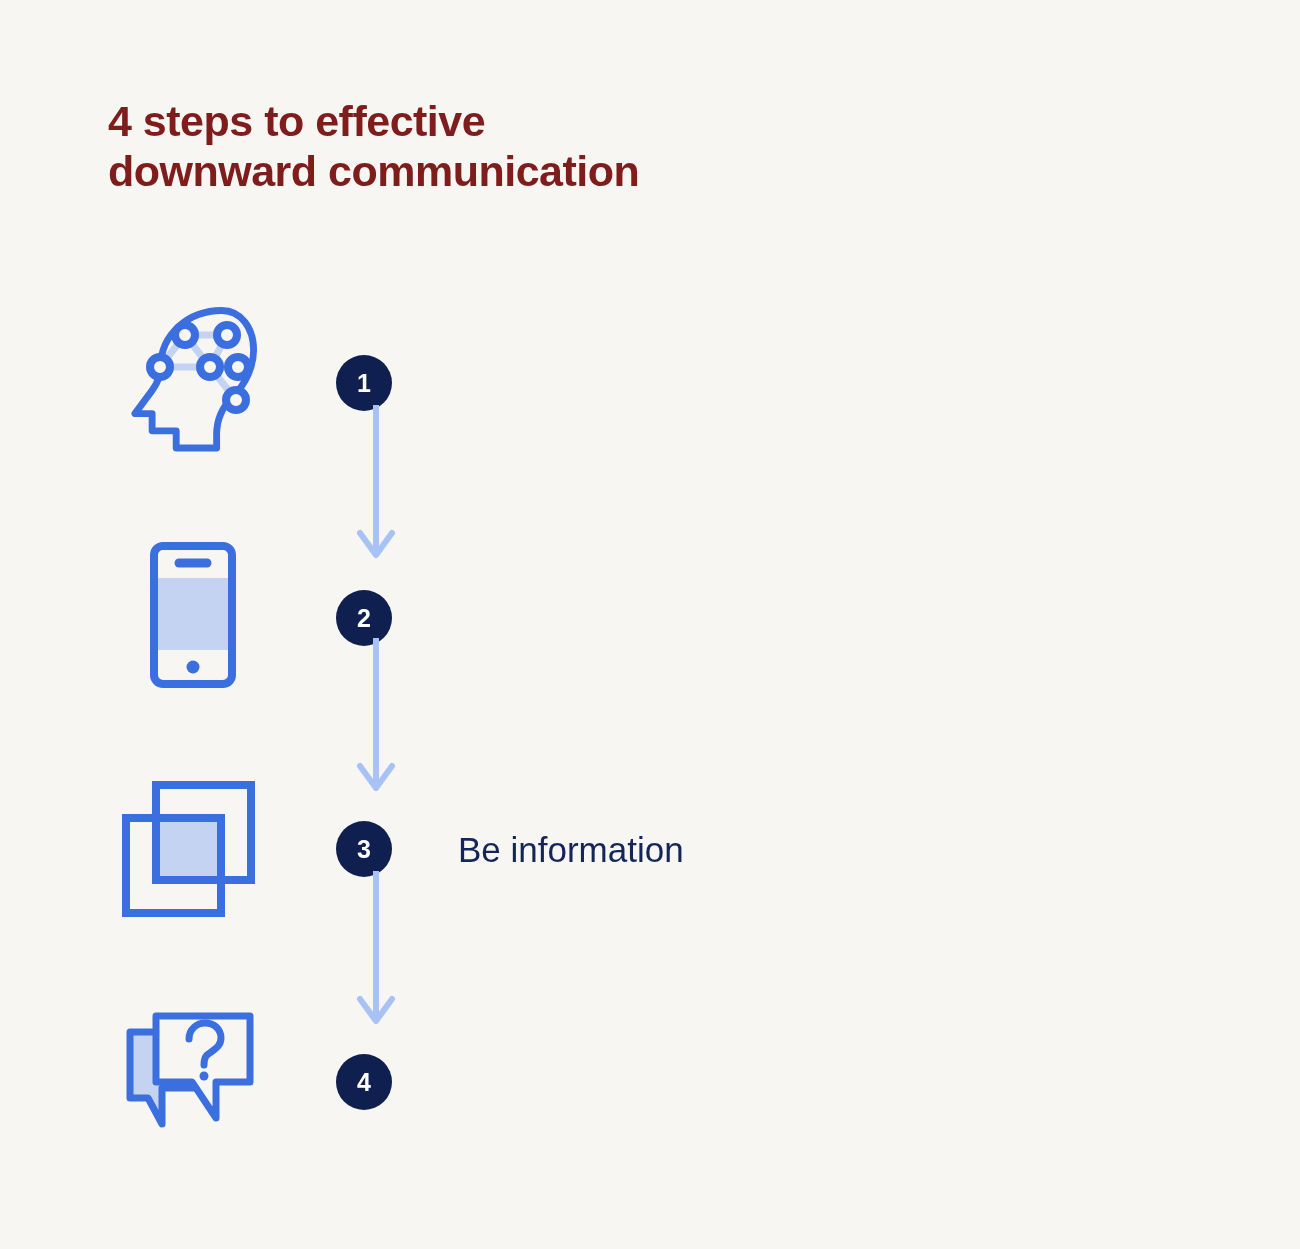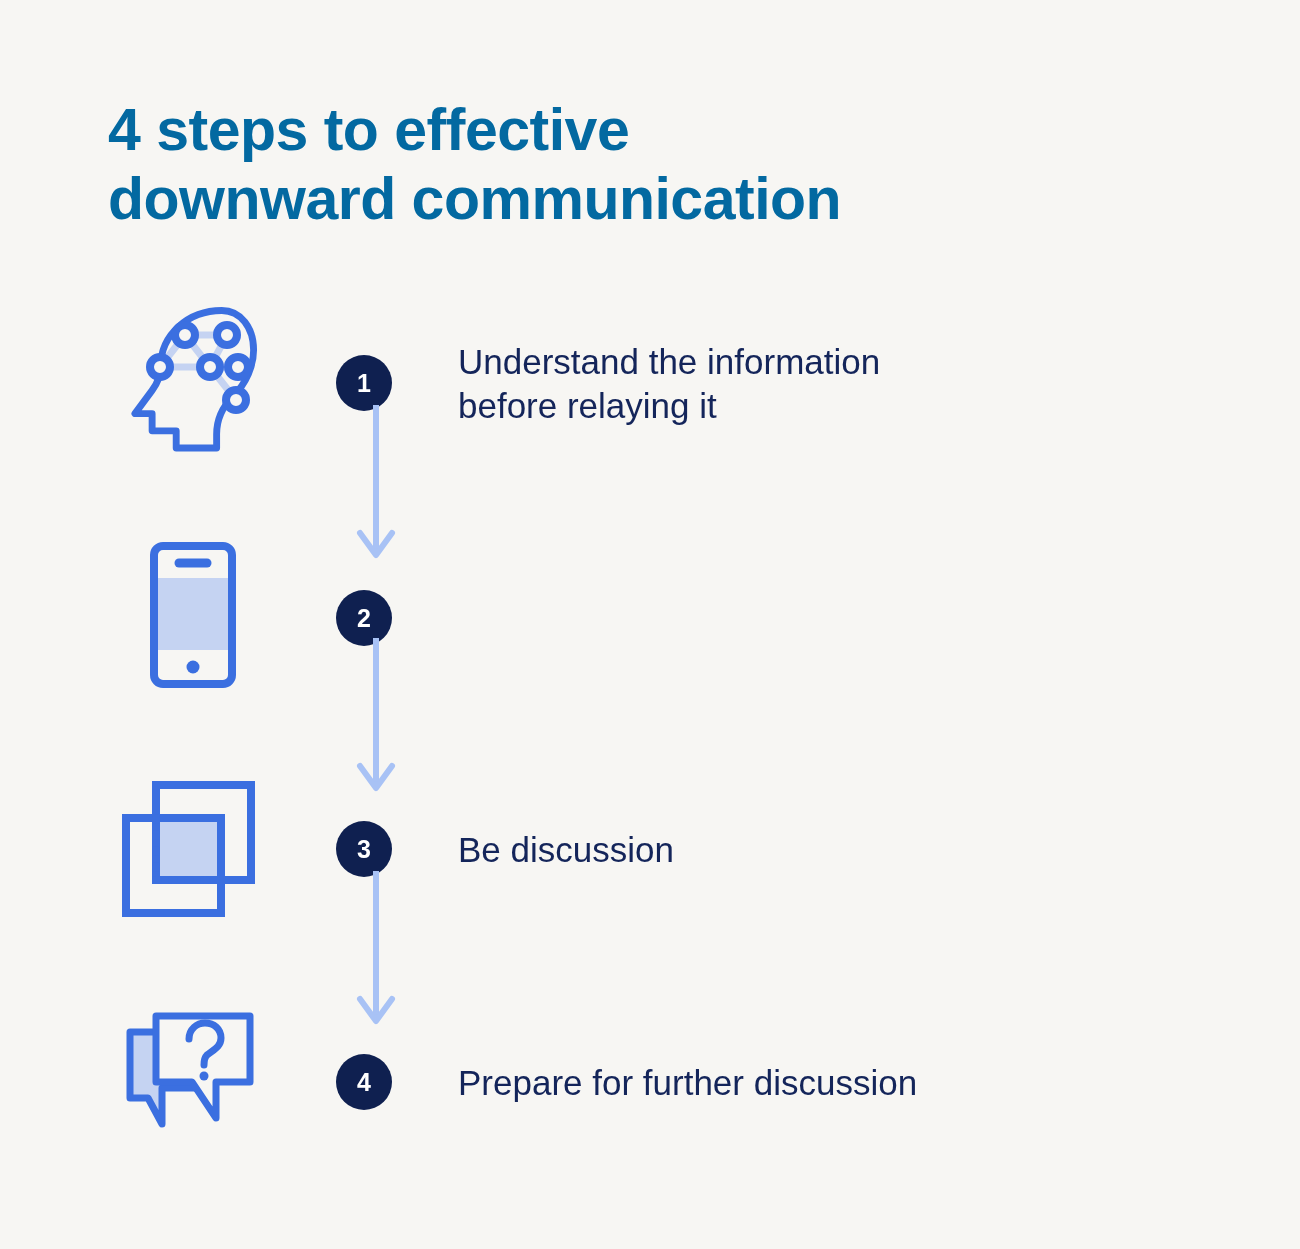--- a/index.html
+++ b/index.html
@@ -19,24 +19,24 @@
     position: absolute;
     inset: 0;
   }
 
   
   .title {
     position: absolute;
     left: 108px;
     top: 96px;
     width: 900px;
-    color: #0369a1;
+    color: #7f1d1d;
     font-family: "Liberation Sans", sans-serif;
     font-weight: bold;
-    font-size: 59px;
+    font-size: 43px;
     line-height: 1.17;
     letter-spacing: -0.5px;
     white-space: pre-line;
   }
 
   
   .steps {
     position: absolute;
     left: 0;
     top: 0;
@@ -149,22 +149,20 @@
             <circle cx="42" cy="62" r="10" fill="#f7f6f3" stroke="#3b6fe0" stroke-width="8"></circle>
             <circle cx="92" cy="62" r="10" fill="#f7f6f3" stroke="#3b6fe0" stroke-width="8"></circle>
             <circle cx="120" cy="62" r="10" fill="#f7f6f3" stroke="#3b6fe0" stroke-width="8"></circle>
             <circle cx="118" cy="95" r="10" fill="#f7f6f3" stroke="#3b6fe0" stroke-width="8"></circle>
           </g>
         </svg>
       </div>
 
       <div class="badge" style="top:50px;">1</div>
 
-      <div class="step-text" style="top:35px;">Understand the information
-before relaying it</div>
     </div>
 
     <div class="connector" style="top:405px; height:160px;">
       <svg width="40" height="160" viewBox="0 0 40 160" fill="none" xmlns="http://www.w3.org/2000/svg" aria-hidden="true">
         <line x1="20" y1="0" x2="20" y2="148" stroke="#a8c2f5" stroke-width="6"></line>
         <path d="M4 128 L20 150 L36 128" stroke="#a8c2f5" stroke-width="6" fill="none" stroke-linecap="round" stroke-linejoin="round"></path>
       </svg>
     </div>
 
     <div class="step-row" style="top:540px;">
@@ -204,21 +202,21 @@
 
           <rect x="8" y="45" width="95" height="95" stroke="#3b6fe0" stroke-width="8" fill="none"></rect>
 
           <line x1="38" y1="45" x2="38" y2="107" stroke="#3b6fe0" stroke-width="8" stroke-linecap="round" stroke-dasharray="2 14"></line>
           <line x1="38" y1="107" x2="100" y2="107" stroke="#3b6fe0" stroke-width="8" stroke-linecap="round" stroke-dasharray="2 14"></line>
         </svg>
       </div>
 
       <div class="badge" style="top:48px;">3</div>
 
-      <div class="step-text" style="top:55px;">Be discussion</div>
+      <div class="step-text" style="top:55px;">Be information</div>
     </div>
 
     <div class="connector" style="top:871px; height:160px;">
       <svg width="40" height="160" viewBox="0 0 40 160" fill="none" xmlns="http://www.w3.org/2000/svg" aria-hidden="true">
         <line x1="20" y1="0" x2="20" y2="148" stroke="#a8c2f5" stroke-width="6"></line>
         <path d="M4 128 L20 150 L36 128" stroke="#a8c2f5" stroke-width="6" fill="none" stroke-linecap="round" stroke-linejoin="round"></path>
       </svg>
     </div>
 
     <div class="step-row" style="top:1006px;">
@@ -240,17 +238,16 @@
                    C 71 23 79 17 87 17
                    C 96 17 103 23 103 32
                    C 103 41 95 44 89 49
                    C 86 52 86 55 86 59" stroke="#3b6fe0" stroke-width="7" fill="none" stroke-linecap="round" stroke-linejoin="round"></path>
           <circle cx="86" cy="70" r="4.5" fill="#3b6fe0"></circle>
         </svg>
       </div>
 
       <div class="badge" style="top:48px;">4</div>
 
-      <div class="step-text" style="top:55px;">Prepare for further discussion</div>
     </div>
 
   </div>
 </div>
 
 </body></html>

